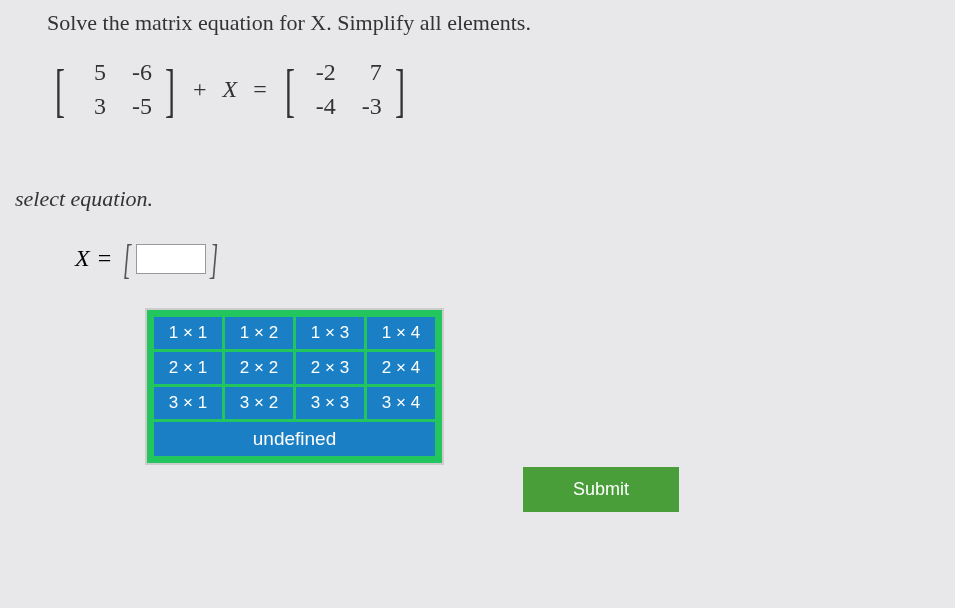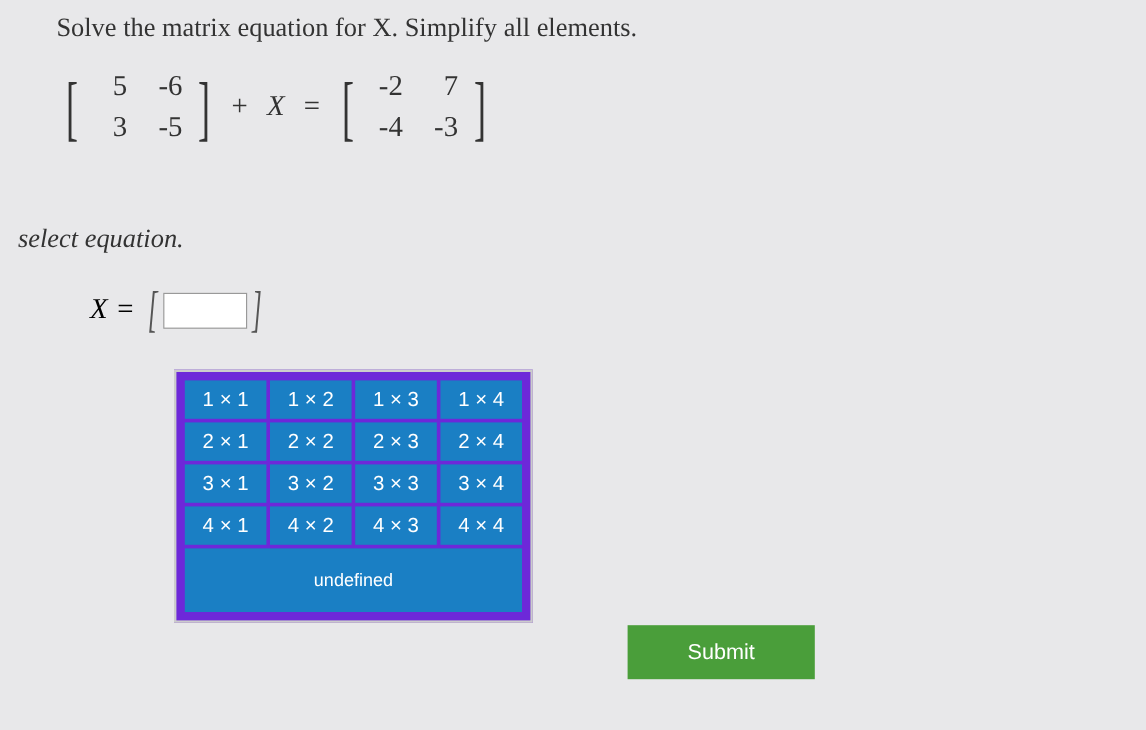--- a/index.html
+++ b/index.html
@@ -89,21 +89,21 @@
       height: 30px;
       border: 1px solid #999;
       background: #fff;
       font-size: 16px;
       padding: 2px 5px;
     }
     .size-selector {
       margin-left: 130px;
       margin-bottom: 30px;
       display: inline-block;
-      background: #6d28d9;
+      background: #22c55e;
       border: 2px solid #ccc;
       padding: 4px;
     }
     .size-grid {
       border-collapse: separate;
       border-spacing: 3px;
     }
     .size-cell {
       background: #1a7fc4;
       color: #fff;
@@ -113,22 +113,22 @@
       padding: 6px 14px;
       text-align: center;
       cursor: pointer;
       border: none;
       min-width: 68px;
     }
     .undefined-cell {
       background: #1a7fc4;
       color: #fff;
       font-family: Arial, sans-serif;
-      font-size: 15px;
-      padding: 18px;
+      font-size: 19px;
+      padding: 6px;
       text-align: center;
       cursor: pointer;
     }
     .submit-button {
       background: #4a9e3a;
       color: #fff;
       font-family: Arial, sans-serif;
       font-size: 18px;
       padding: 12px 50px;
       border: none;
@@ -209,26 +209,20 @@
       <td class="size-cell">2 × 3</td>
       <td class="size-cell">2 × 4</td>
     </tr>
     <tr>
       <td class="size-cell">3 × 1</td>
       <td class="size-cell">3 × 2</td>
       <td class="size-cell">3 × 3</td>
       <td class="size-cell">3 × 4</td>
     </tr>
     <tr>
-      <td class="size-cell">4 × 1</td>
-      <td class="size-cell">4 × 2</td>
-      <td class="size-cell">4 × 3</td>
-      <td class="size-cell">4 × 4</td>
-    </tr>
-    <tr>
       <td colspan="4" class="undefined-cell">undefined</td>
     </tr>
   </tbody>
     </table>
 </div>
 
 <button class="submit-button">Submit</button>
 
 
 

